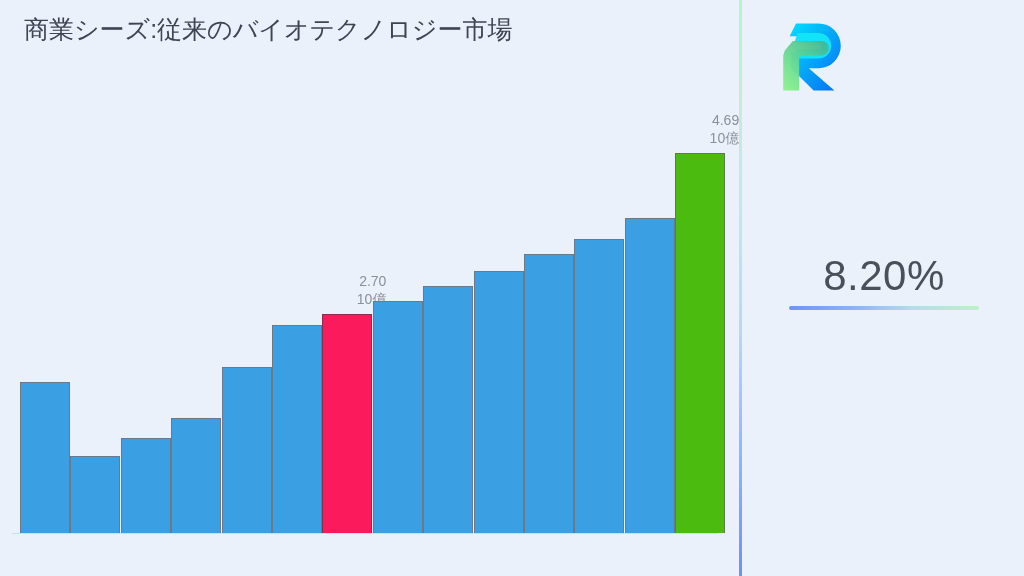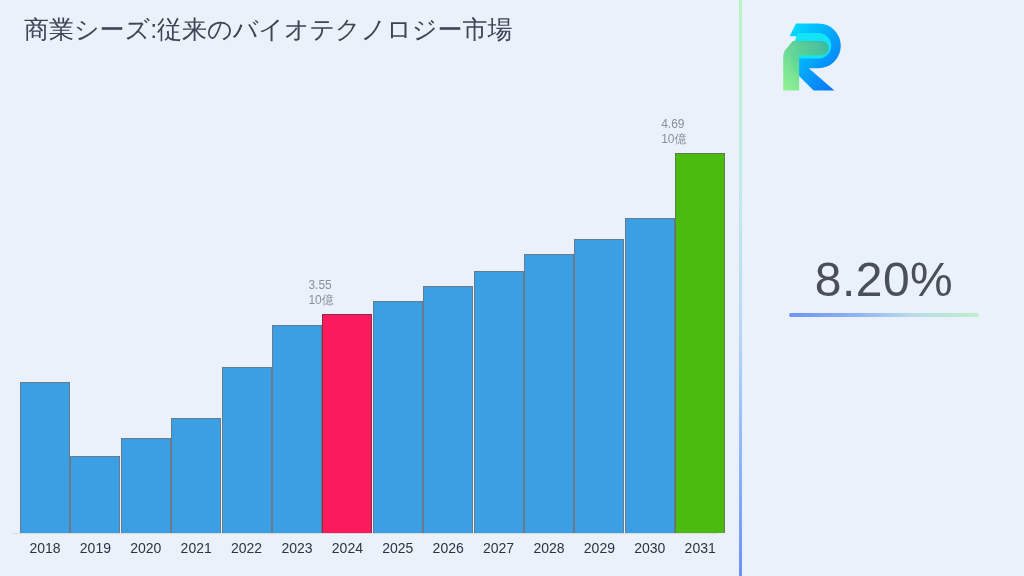--- a/index.html
+++ b/index.html
@@ -72,22 +72,22 @@
     border: 1px solid #6b7a88;
     border-bottom: none;
   }
   .bar.highlight-current { background: #fb1a5c; border-color: #8a2d4c; }
   .bar.highlight-forecast { background: #4cbb0f; border-color: #5f7a52; }
 
   .bar-label {
     position: absolute;
     left: -14px;
     width: 78px;
-    text-align: left;
-    font-size: 12px;
+    text-align: right;
+    font-size: 14px;
     line-height: 1.26;
     color: #8a9099;
     white-space: pre-line;
   }
 
   .xticks {
     position: absolute;
     left: 0; top: 534px;
     width: 720px; height: 40px;
   }
@@ -129,21 +129,21 @@
   }
 
   
   .cagr {
     position: absolute;
     left: 20px; top: 252px;
     width: 244px;
     text-align: center;
   }
   .cagr-value {
-    font-size: 48px;
+    font-size: 42px;
     color: #4a4f58;
     line-height: 1.15;
     font-weight: 400;
     letter-spacing: 0.5px;
   }
   .cagr-rule {
     margin: 6px auto 4px auto;
     width: 190px; height: 4px;
     border-radius: 2px;
     background: linear-gradient(to right, #6f93f7 0%, #8fb2f6 35%, #b9dbe8 65%, #bdf0c8 100%);
@@ -178,21 +178,21 @@
             <div class="bar" style="height: 114.992px; width: 50px;"></div>
           </div>
           <div class="bar-slot" style="left: 221.6px;">
             <div class="bar" style="height: 166.01px; width: 50px;"></div>
           </div>
           <div class="bar-slot" style="left: 272px;">
             <div class="bar" style="height: 208.12px; width: 50px;"></div>
           </div>
           <div class="bar-slot" style="left: 322.4px;">
             <div class="bar highlight-current" style="height: 218.647px; width: 50px;"></div>
-            <div class="bar-label" style="bottom: 224.647px;">3.55
+            <div class="bar-label" style="bottom: 224.647px;">2.70
 10億</div>
           </div>
           <div class="bar-slot" style="left: 372.8px;">
             <div class="bar" style="height: 232.414px; width: 50px;"></div>
           </div>
           <div class="bar-slot" style="left: 423.2px;">
             <div class="bar" style="height: 246.99px; width: 50px;"></div>
           </div>
           <div class="bar-slot" style="left: 473.6px;">
             <div class="bar" style="height: 262.376px; width: 50px;"></div>
@@ -206,36 +206,20 @@
           <div class="bar-slot" style="left: 624.8px;">
             <div class="bar" style="height: 315.014px; width: 50px;"></div>
           </div>
           <div class="bar-slot" style="left: 675.2px;">
             <div class="bar highlight-forecast" style="height: 379.798px; width: 50px;"></div>
             <div class="bar-label" style="bottom: 385.798px;">4.69
 10億</div>
           </div>
         </div>
     </div>
-    <div class="xticks" id="xticks">
-        <div class="xtick" style="left: 20px;">2018</div>
-        <div class="xtick" style="left: 70.4px;">2019</div>
-        <div class="xtick" style="left: 120.8px;">2020</div>
-        <div class="xtick" style="left: 171.2px;">2021</div>
-        <div class="xtick" style="left: 221.6px;">2022</div>
-        <div class="xtick" style="left: 272px;">2023</div>
-        <div class="xtick" style="left: 322.4px;">2024</div>
-        <div class="xtick" style="left: 372.8px;">2025</div>
-        <div class="xtick" style="left: 423.2px;">2026</div>
-        <div class="xtick" style="left: 473.6px;">2027</div>
-        <div class="xtick" style="left: 524px;">2028</div>
-        <div class="xtick" style="left: 574.4px;">2029</div>
-        <div class="xtick" style="left: 624.8px;">2030</div>
-        <div class="xtick" style="left: 675.2px;">2031</div>
-      </div>
   </div>
 
   <div class="divider"></div>
 
   <div class="right-panel">
 
     <div class="logo">
       <span class="logo-mark">
         <svg viewBox="0 0 100 100" width="80" height="80" aria-hidden="true">
           <defs>

